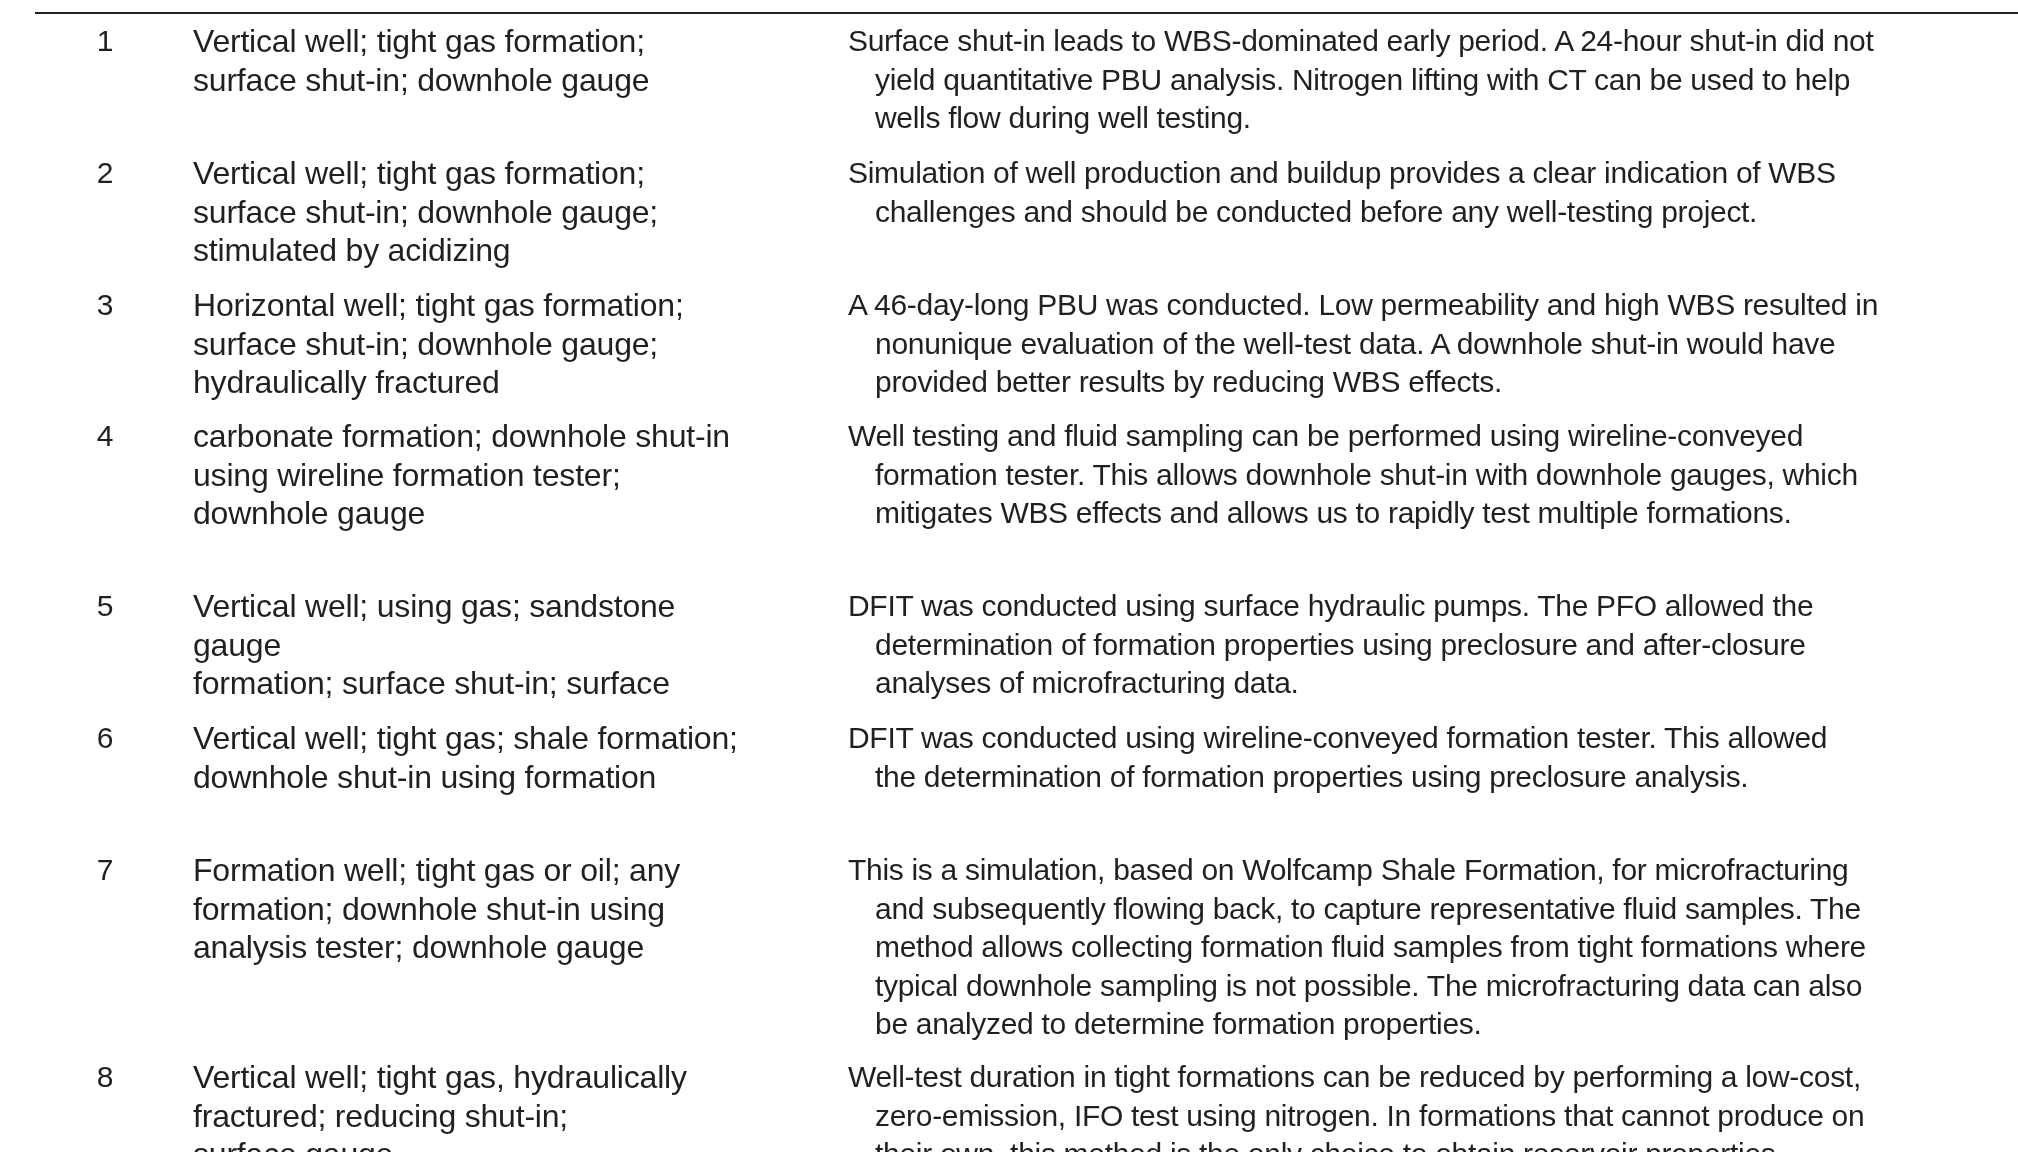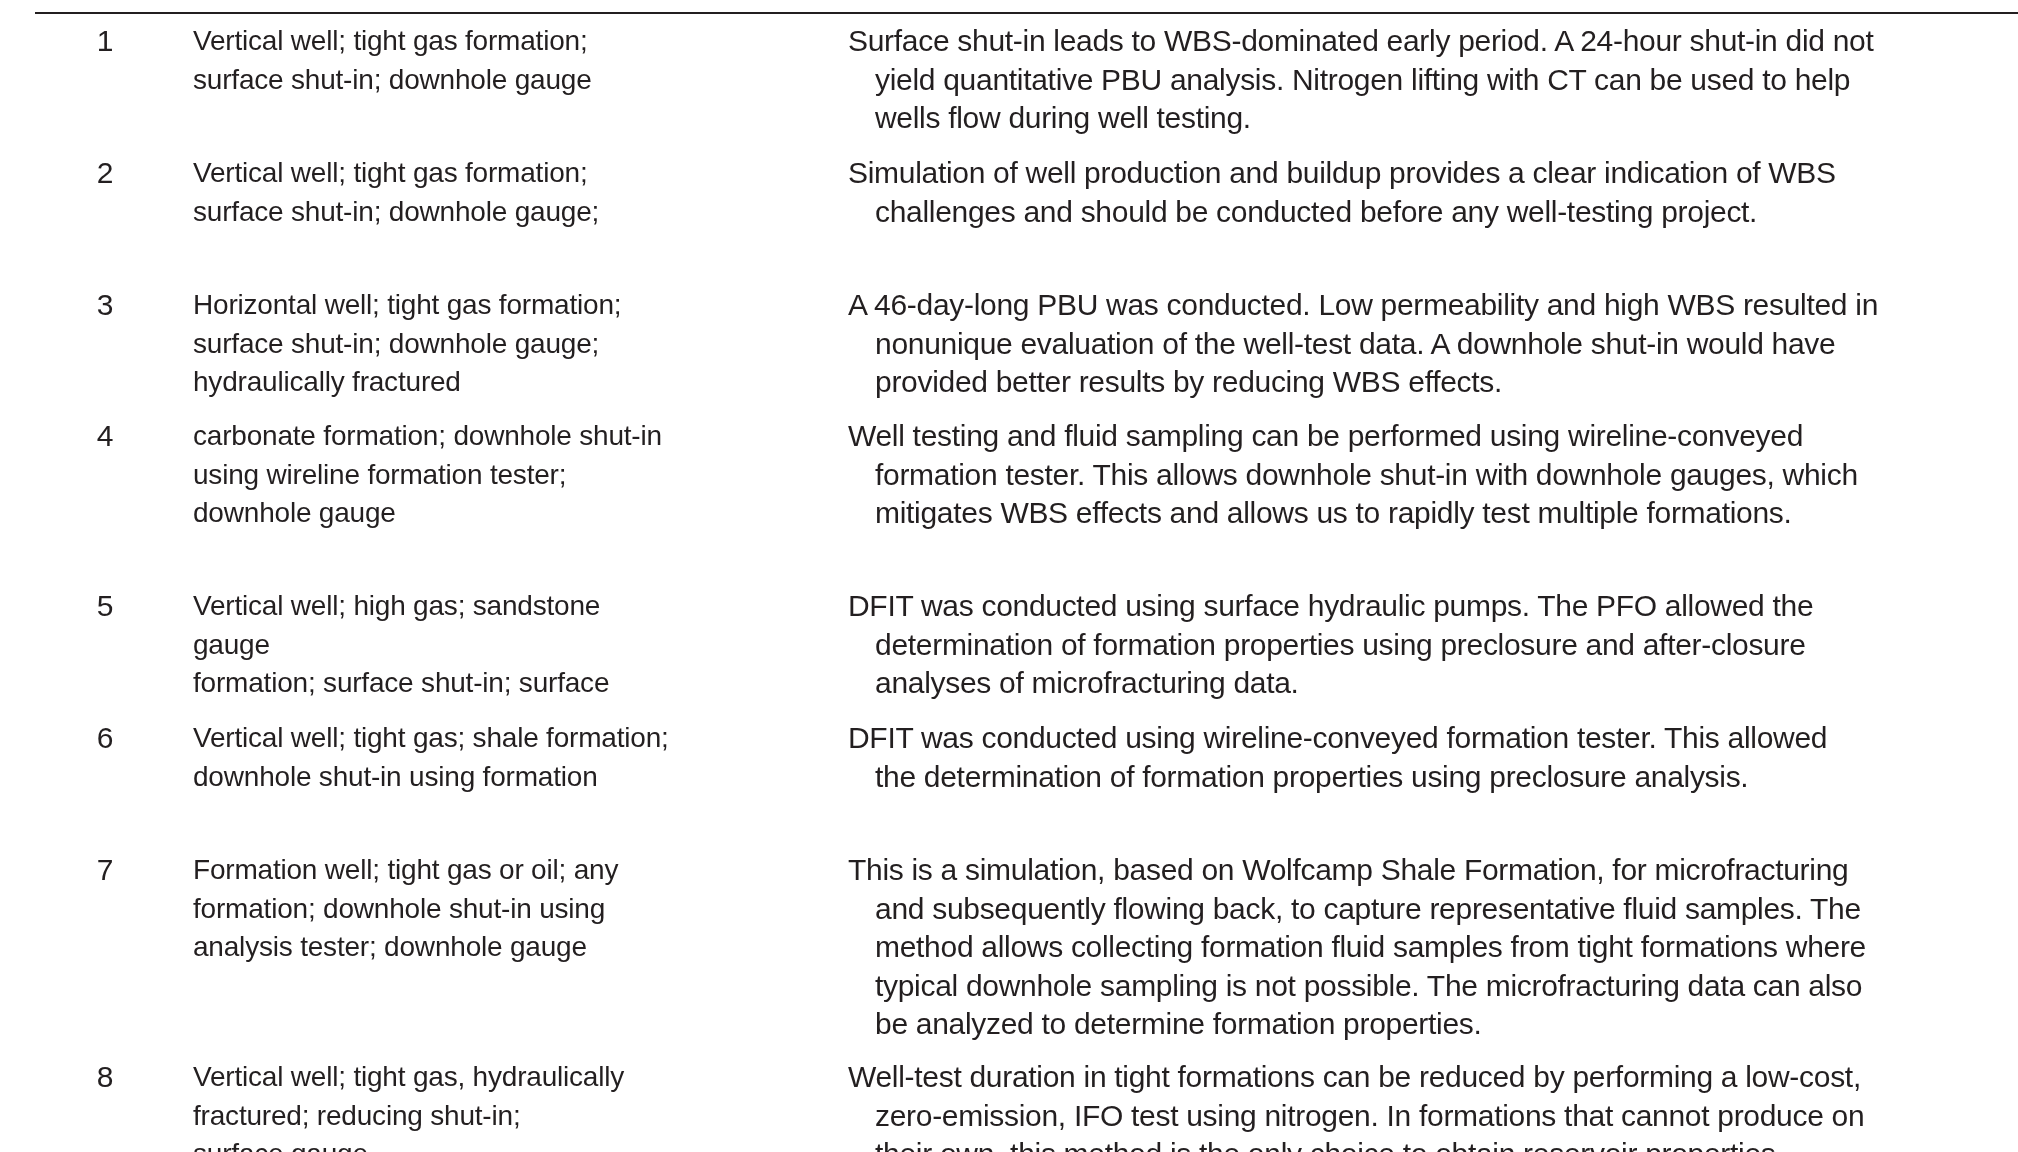--- a/index.html
+++ b/index.html
@@ -33,21 +33,21 @@
       left: 92px;
       width: 26px;
       text-align: center;
       font-size: 30px;
       line-height: 38.6px;
     }
     .desc {
       position: absolute;
       left: 193px;
       width: 610px;
-      font-size: 28px;
+      font-size: 32px;
       line-height: 38.6px;
       padding-left: 19px;
       text-indent: -19px;
       letter-spacing: -0.2px;
     }
     .lesson {
       position: absolute;
       left: 848px;
       width: 1180px;
       font-size: 30px;
@@ -77,20 +77,21 @@
       <span style="text-indent:0">yield quantitative PBU analysis. Nitrogen lifting with CT can be used to help</span>
       <span style="text-indent:0">wells flow during well testing.</span>
     </div>
   </div>
 
   <div class="row" style="top:154px;">
     <div class="num">2</div>
     <div class="desc">
       <span>Vertical well; tight gas formation;</span>
       <span>surface shut-in; downhole gauge;</span>
+      <span>stimulated by acidizing</span>
     </div>
     <div class="lesson">
       <span>Simulation of well production and buildup provides a clear indication of WBS</span>
       <span style="text-indent:0">challenges and should be conducted before any well-testing project.</span>
     </div>
   </div>
 
   <div class="row" style="top:286px;">
     <div class="num">3</div>
     <div class="desc">
@@ -115,21 +116,21 @@
     <div class="lesson">
       <span>Well testing and fluid sampling can be performed using wireline-conveyed</span>
       <span style="text-indent:0">formation tester. This allows downhole shut-in with downhole gauges, which</span>
       <span style="text-indent:0">mitigates WBS effects and allows us to rapidly test multiple formations.</span>
     </div>
   </div>
 
   <div class="row" style="top:587px;">
     <div class="num">5</div>
     <div class="desc">
-      <span>Vertical well; high gas; sandstone</span>
+      <span>Vertical well; using gas; sandstone</span>
       <span>gauge</span>
       <span>formation; surface shut-in; surface</span>
     </div>
     <div class="lesson">
       <span>DFIT was conducted using surface hydraulic pumps. The PFO allowed the</span>
       <span style="text-indent:0">determination of formation properties using preclosure and after-closure</span>
       <span style="text-indent:0">analyses of microfracturing data.</span>
     </div>
   </div>
 

